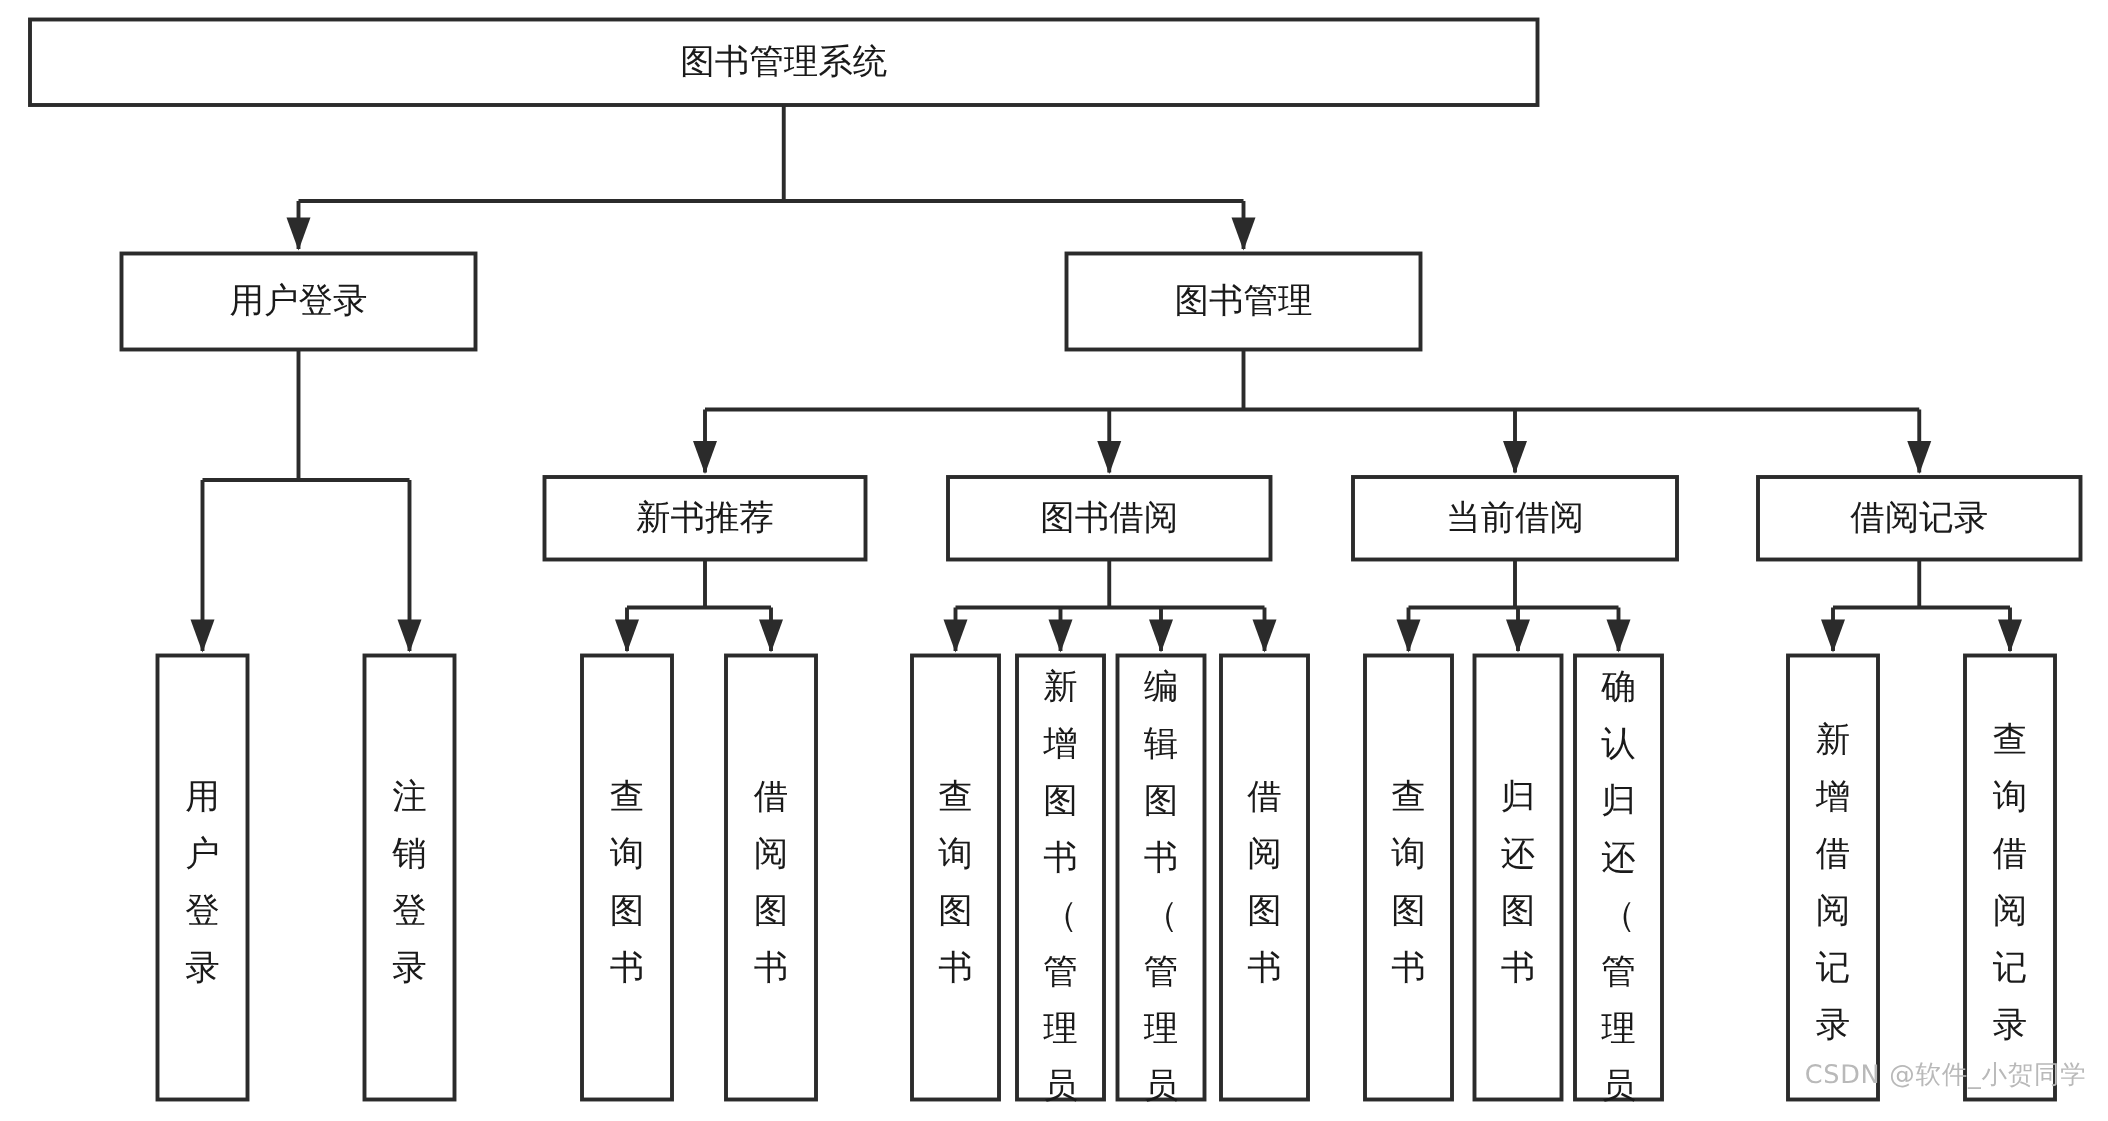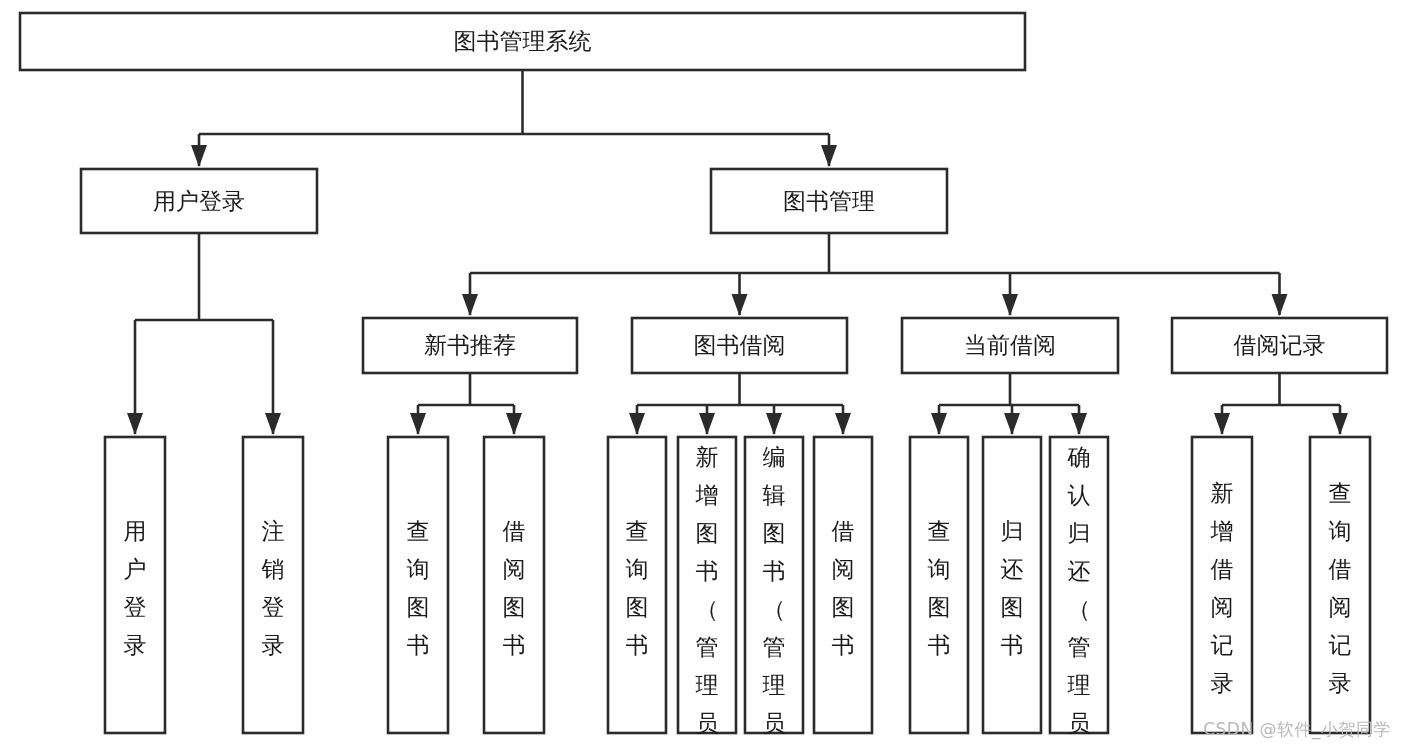--- a/index.html
+++ b/index.html
@@ -48,21 +48,21 @@
     fill: none;
     stroke-linecap: butt;
   }
   .arrow-head {
     fill: #2b2b2b;
     stroke: none;
   }
   .watermark {
     position: absolute;
     right: 14px;
-    bottom: 6px;
+    bottom: 19px;
     color: #b9b9b9;
     font-size: 17px;
     font-family: "DejaVu Sans", "Liberation Sans", sans-serif;
     letter-spacing: 0.5px;
     white-space: nowrap;
     pointer-events: none;
   }
 </style>
 </head>
 <body>

